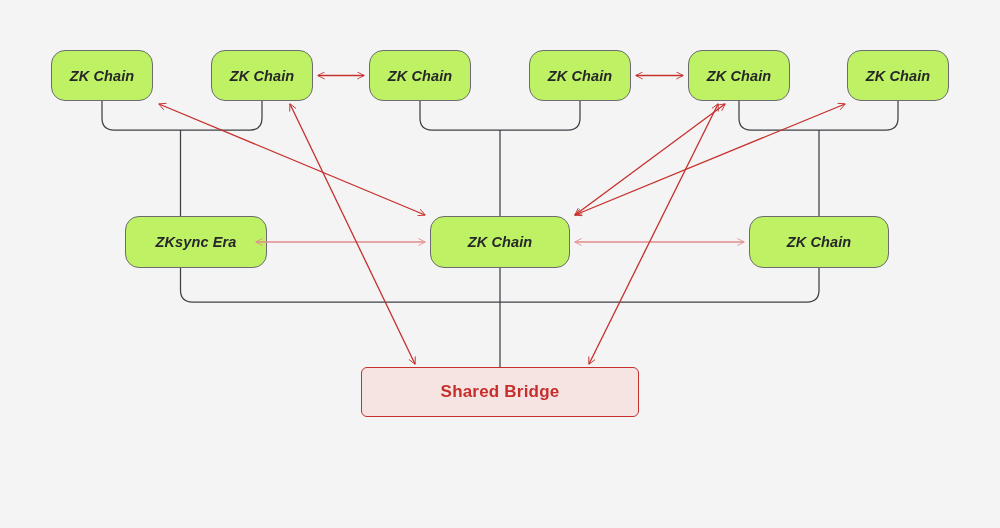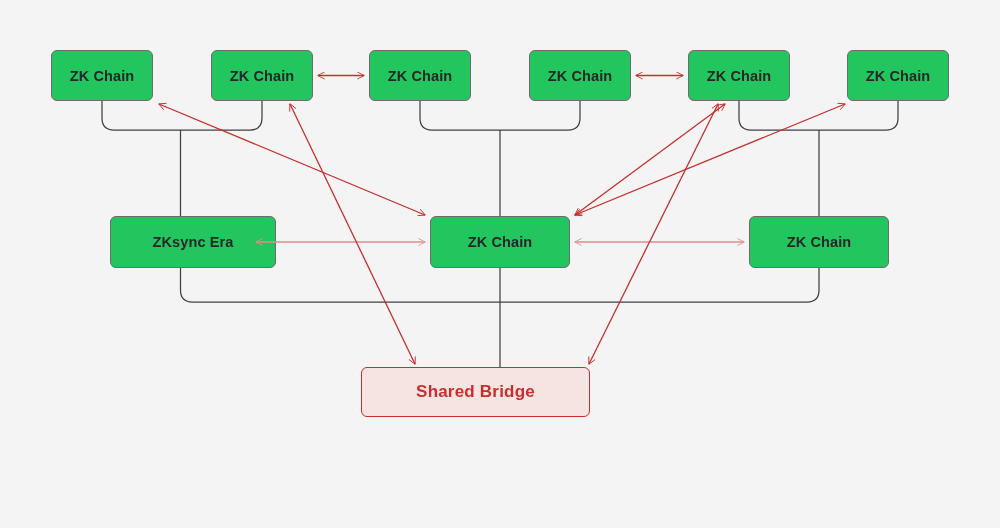--- a/index.html
+++ b/index.html
@@ -25,43 +25,44 @@
     left: 0;
     width: 1000px;
     height: 528px;
   }
   #connector-layer { z-index: 1; }
   #arrow-layer { z-index: 3; }
 
   .node {
     position: absolute;
     box-sizing: border-box;
-    background: #22c55e;
+    background: #bef264;
     border: 1px solid #6b6b70;
-    border-radius: 6px;
+    border-radius: 14px;
     display: flex;
     align-items: center;
     justify-content: center;
     z-index: 2;
+    font-style: italic;
   }
   .node .node-label {
     font-family: "Liberation Sans", sans-serif;
     font-size: 14.5px;
     font-weight: bold;
     color: #27272a;
     letter-spacing: 0.1px;
     white-space: nowrap;
   }
 
   #shared-bridge {
     position: absolute;
     box-sizing: border-box;
     left: 361px;
     top: 367px;
-    width: 229px;
+    width: 278px;
     height: 50px;
     background: #f6e4e3;
     border: 1px solid #c62f2c;
     border-radius: 6px;
     display: flex;
     align-items: center;
     justify-content: center;
     z-index: 5;
   }
   #shared-bridge .bar-label {
@@ -132,21 +133,21 @@
   <div class="node" style="left:529px; top:50px; width:102px; height:51px;">
     <span class="node-label">ZK Chain</span>
   </div>
   <div class="node" style="left:688px; top:50px; width:102px; height:51px;">
     <span class="node-label">ZK Chain</span>
   </div>
   <div class="node" style="left:847px; top:50px; width:102px; height:51px;">
     <span class="node-label">ZK Chain</span>
   </div>
 
-  <div class="node" style="left:110px; top:216px; width:166px; height:52px;">
+  <div class="node" style="left:125px; top:216px; width:142px; height:52px;">
     <span class="node-label">ZKsync Era</span>
   </div>
   <div class="node" style="left:430px; top:216px; width:140px; height:52px;">
     <span class="node-label">ZK Chain</span>
   </div>
   <div class="node" style="left:749px; top:216px; width:140px; height:52px;">
     <span class="node-label">ZK Chain</span>
   </div>
 
   <svg class="layer" id="arrow-layer" viewBox="0 0 1000 528">

